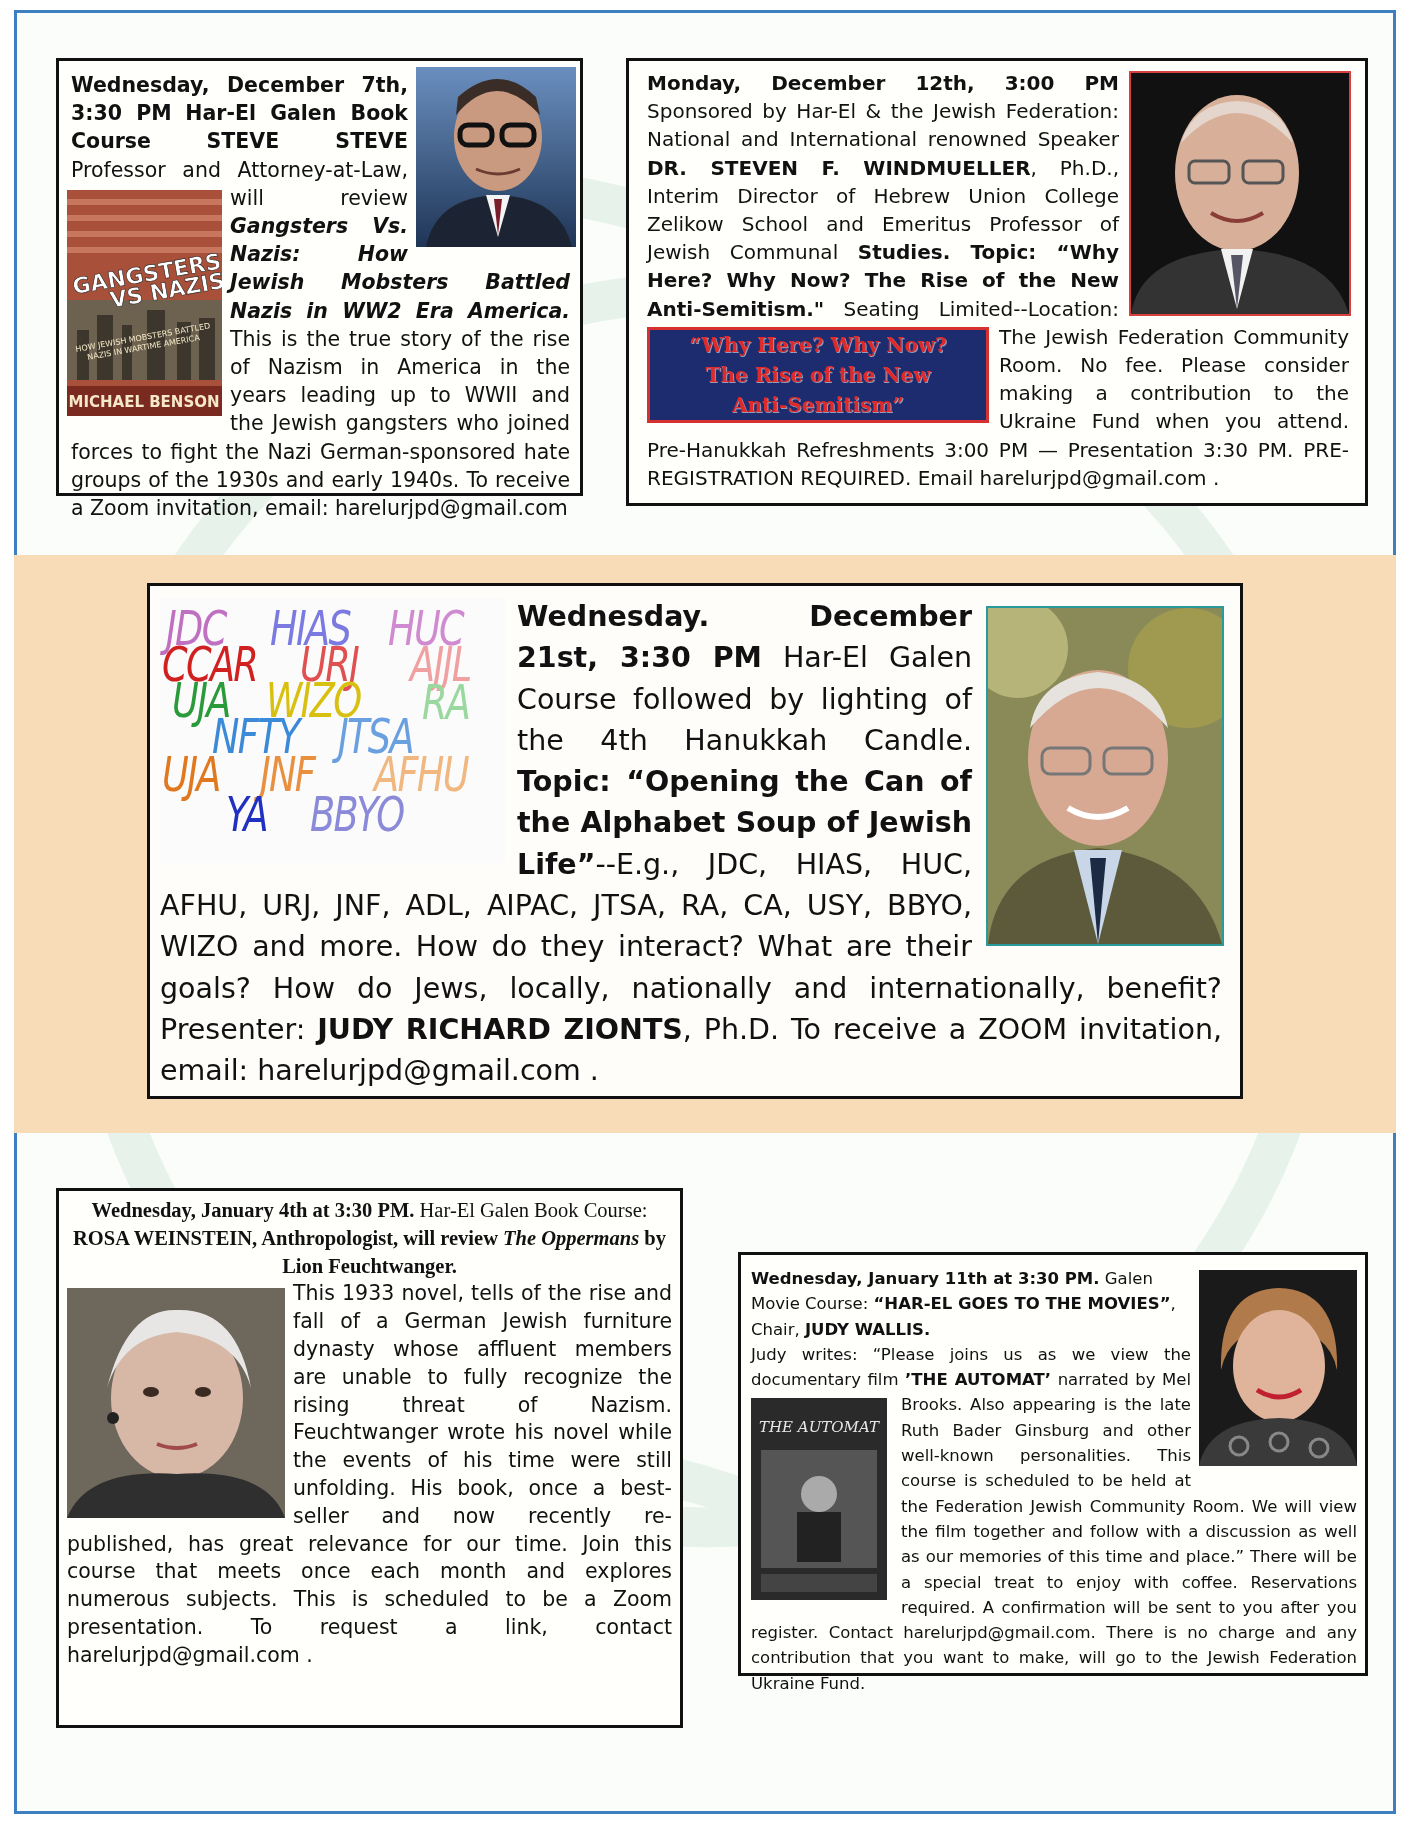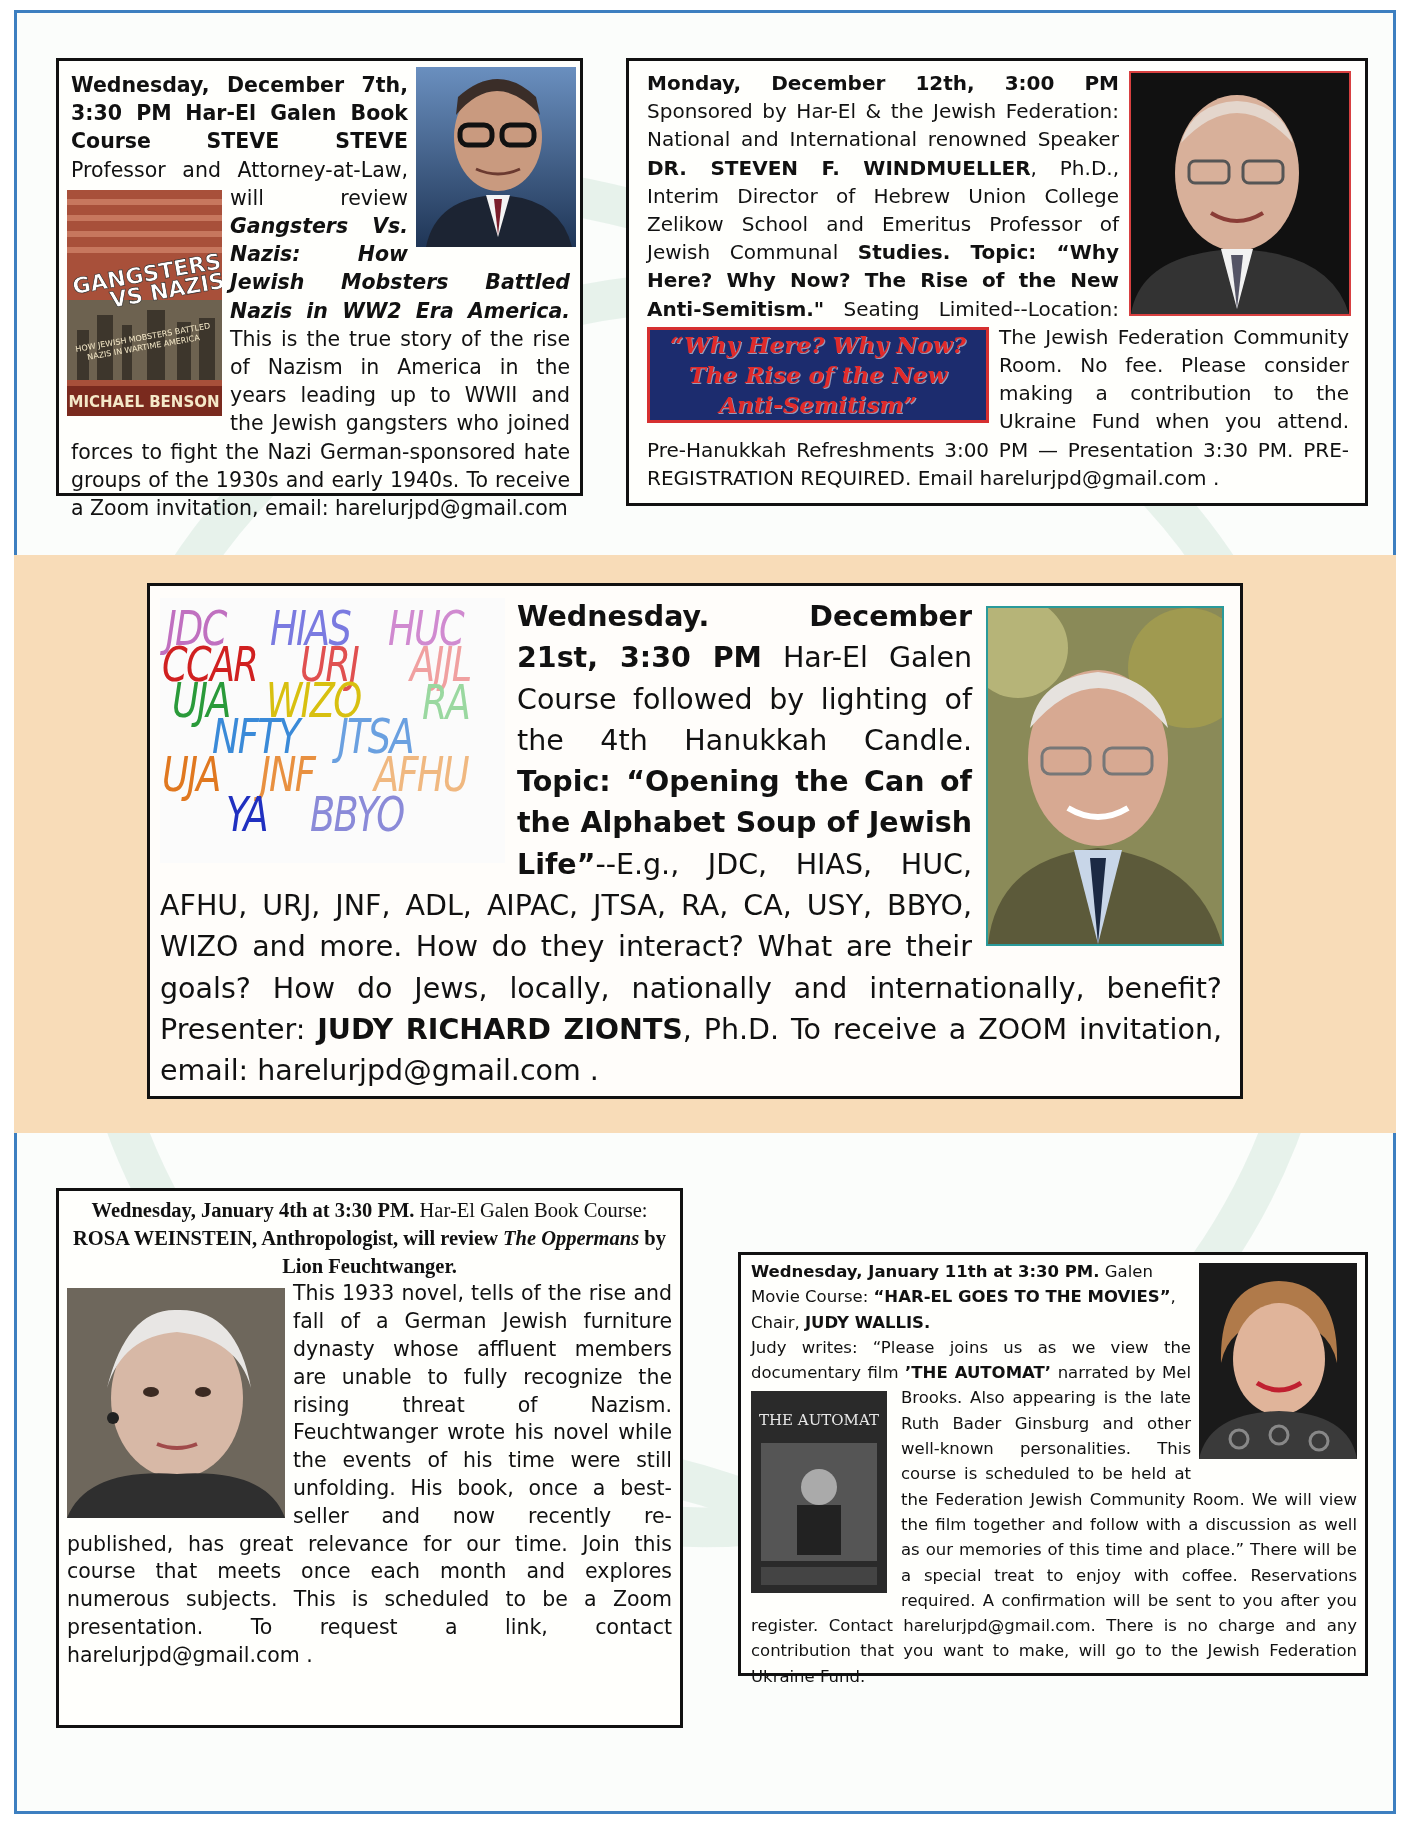--- a/index.html
+++ b/index.html
@@ -33,39 +33,39 @@
   #box1 .book { float: left; width: 155px; height: 226px; margin: 6px 8px 0 -4px; }
 
   
   #box2 { left: 626px; top: 58px; width: 742px; height: 448px; padding: 8px 16px 6px 18px;
           font-size: 20px; line-height: 28.2px; }
   #box2 .photo { float: right; width: 222px; height: 245px; margin: 2px -2px 6px 10px; border: 2px solid #d84040; }
   #box2 .banner { float: left; width: 342px; height: 96px; margin: 4px 10px 4px 0;
           background: #1c2c6e; border: 3px solid #d63030; display: flex; flex-direction: column;
           align-items: center; justify-content: center; }
   #box2 .banner span { color: #e02a2a; font-weight: bold; font-family: "DejaVu Serif", serif;
-          font-size: 23px; line-height: 30px; text-shadow: 1px 1px 0 #fff8; font-style: italic; }
+          font-size: 20px; line-height: 30px; text-shadow: 1px 1px 0 #fff8; }
 
   
   #box3 { left: 147px; top: 583px; width: 1096px; height: 516px; padding: 10px 18px 6px 10px;
           font-size: 28.5px; line-height: 41.3px; background: #fffdfa; }
   #box3 .alpha { float: left; width: 345px; height: 265px; margin: 2px 12px 4px 0; position: relative;
           background: #fbfbfb; overflow: hidden; font-style: italic; }
   #box3 .alpha span { position: absolute; font-family: "DejaVu Sans", sans-serif; font-stretch: condensed;
           font-size: 48px; line-height: 48px; letter-spacing: -2px; transform: scaleX(0.85); transform-origin: left; }
   #box3 .photo { float: right; width: 238px; height: 340px; margin: 10px -2px 6px 14px; border: 2px solid #2a9a9a; }
 
   
   #box4 { left: 56px; top: 1188px; width: 627px; height: 540px; padding: 6px 8px 6px 8px;
           font-size: 20.5px; line-height: 27.8px; }
   #box4 .photo { float: left; width: 218px; height: 230px; margin: 8px 8px 4px 0; }
   #box4 .book { float: right; width: 160px; height: 288px; margin: 6px 2px 4px 10px; }
 
   
-  #box5 { left: 738px; top: 1252px; width: 630px; height: 424px; padding: 4px 8px 6px 10px;
+  #box5 { left: 738px; top: 1252px; width: 630px; height: 424px; padding: 11px 8px 6px 10px;
           font-size: 16.5px; line-height: 25.3px; }
   #box5 .photo { float: right; width: 158px; height: 196px; margin: 4px 0 4px 8px; }
   #box5 .poster { float: left; width: 136px; height: 202px; margin: 6px 10px 4px 0; }
 
   svg { display: block; }
 </style>
 </head>
 <body>
 
 <div class="page-frame">
@@ -252,21 +252,21 @@
   </div>
   <p style="text-align:left;">
     <span class="b">Wednesday, January 11th at 3:30 PM.</span>
     <span>Galen Movie Course:</span>
     <span class="b">“HAR-EL GOES TO THE MOVIES”</span><span>, Chair,</span>
     <span class="b">JUDY WALLIS.</span>
   </p>
   <p>
     <span>Judy writes: “Please joins us as we view the documentary film</span>
     <span class="b">’THE AUTOMAT’</span>
-    <span class="poster" style="display:block;float:left;width:140px;height:202px;margin:6px 10px 4px 0;">
+    <span class="poster" style="display:block;float:left;width:140px;height:202px;margin:6px 10px 4px 0;font-style:italic;">
       <svg width="136" height="202" viewBox="0 0 136 202">
         <rect width="136" height="202" fill="#2a2a2a"></rect>
         <text x="68" y="34" text-anchor="middle" font-family="DejaVu Serif, serif" font-size="15" fill="#e8e8e8">THE AUTOMAT</text>
         <rect x="10" y="52" width="116" height="118" fill="#555"></rect>
         <circle cx="68" cy="96" r="18" fill="#aaa"></circle>
         <rect x="46" y="114" width="44" height="50" fill="#222"></rect>
         <rect x="10" y="176" width="116" height="18" fill="#444"></rect>
       </svg>
     </span>
     <span>narrated by Mel Brooks. Also appearing is the late Ruth Bader Ginsburg and other well-known personalities. This course is scheduled to be held at the Federation Jewish Community Room. We will view the film together and follow with a discussion as well as our memories of this time and place.” There will be a special treat to enjoy with coffee. Reservations required. A confirmation will be sent to you after you register. Contact harelurjpd@gmail.com. There is no charge and any contribution that you want to make, will go to the Jewish Federation Ukraine Fund.</span>

